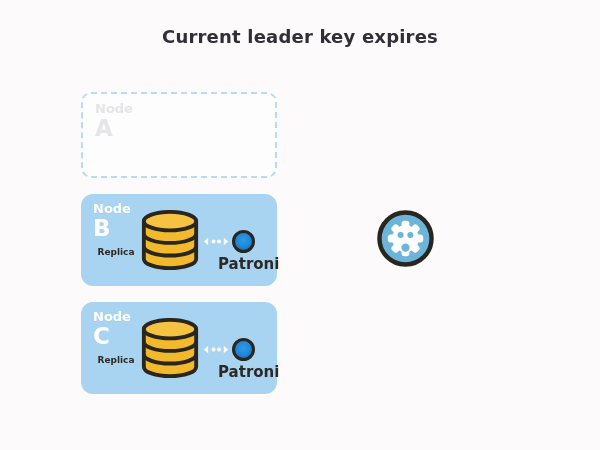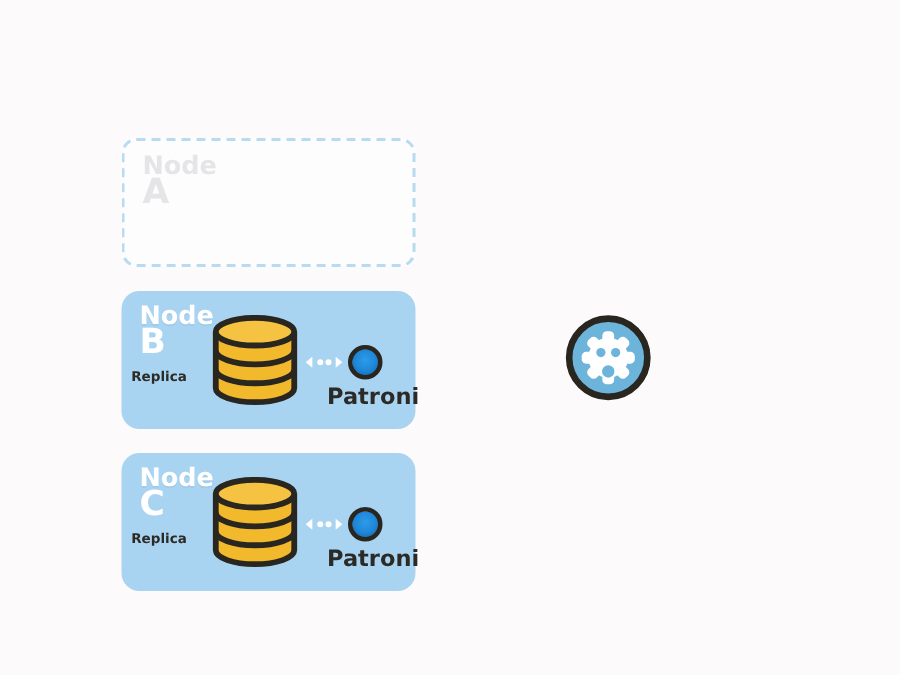--- a/index.html
+++ b/index.html
@@ -36,41 +36,41 @@
     border: 2px dashed var(--node-dashed-border, #b7dbf1);
     background: rgba(255, 255, 255, 0.65);
     border-radius: 10px;
   }
   .node-b { top: 194px; background: var(--node-fill, #a9d4f1); }
   .node-c { top: 302px; background: var(--node-fill, #a9d4f1); }
   .node-name {
     position: absolute;
     left: 12px;
     top: 7px;
-    font-size: 17px;
+    font-size: 13px;
     font-weight: bold;
     color: var(--node-text, #ffffff);
     text-shadow: 0 1px 0 rgba(0,0,0,0.04);
   }
   .node-letter {
     position: absolute;
     left: 12px;
     top: 21px;
     font-size: 23px;
     font-weight: bold;
     color: var(--node-text, #ffffff);
   }
   .ghost .node-name, .ghost .node-letter {
     color: var(--ghost-text, #e5e4e6);
     text-shadow: none;
   }
   .db-icon { position: absolute; left: 58px; top: 16px; width: 62px; height: 61px; }
   .replica-label {
     position: absolute;
-    left: 3px;
+    left: 13px;
     top: 53px;
     width: 44px;
     text-align: center;
     font-size: 9px;
     font-weight: bold;
     color: var(--label-dark, #2b2a26);
   }
   .connector { position: absolute; left: 122px; top: 43px; }
   .patroni-dot {
     position: absolute;
@@ -94,20 +94,21 @@
     font-weight: bold;
     color: var(--label-dark, #2b2a26);
   }
   .etcd-badge { position: absolute; left: 376px; top: 209px; width: 59px; height: 59px; }
 </style>
 </head>
 <body>
 
 <div class="stage">
 
+  <div class="title">Current leader key expires</div>
 
   <div class="node node-a ghost">
     <div class="node-name">Node</div>
     <div class="node-letter">A</div>
   </div>
 
   <div class="node node-b">
     <div class="node-name">Node</div>
     <div class="node-letter">B</div>
     <svg class="db-icon" viewBox="0 0 64 62">

